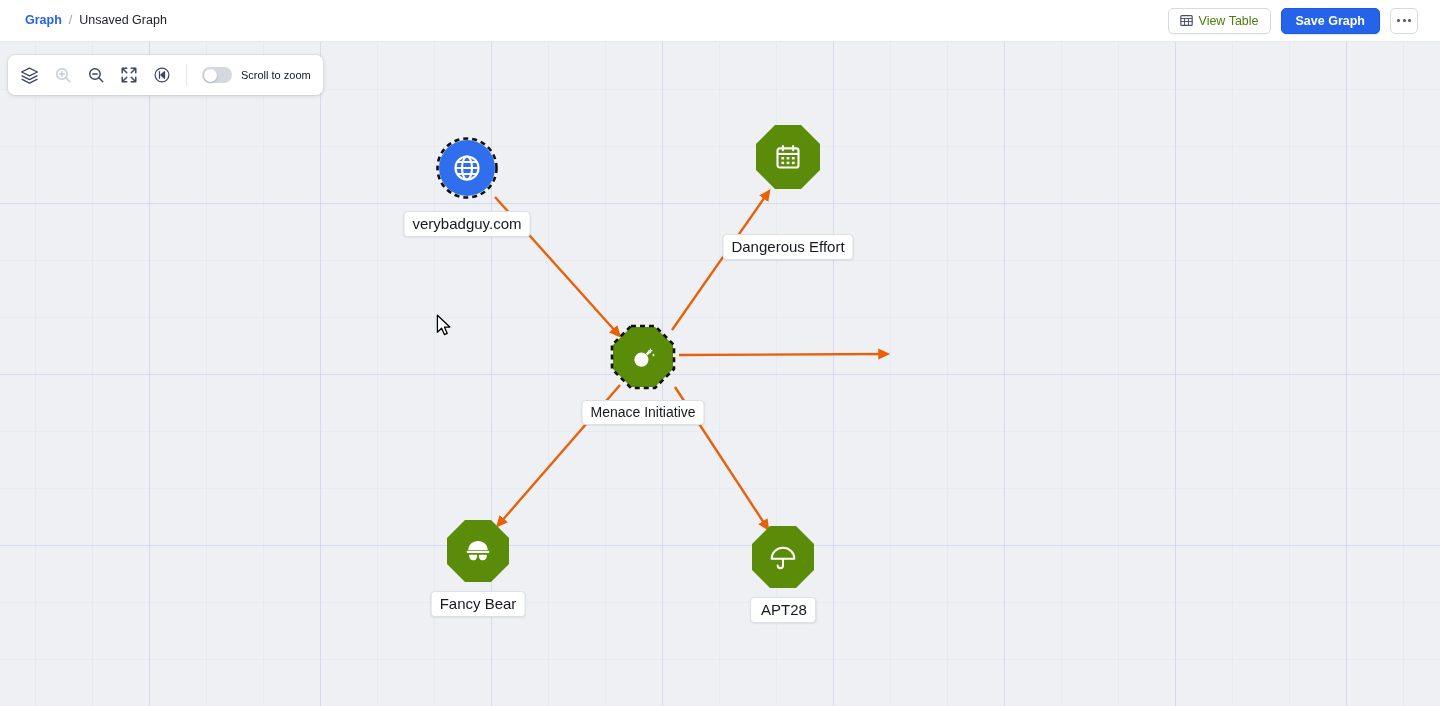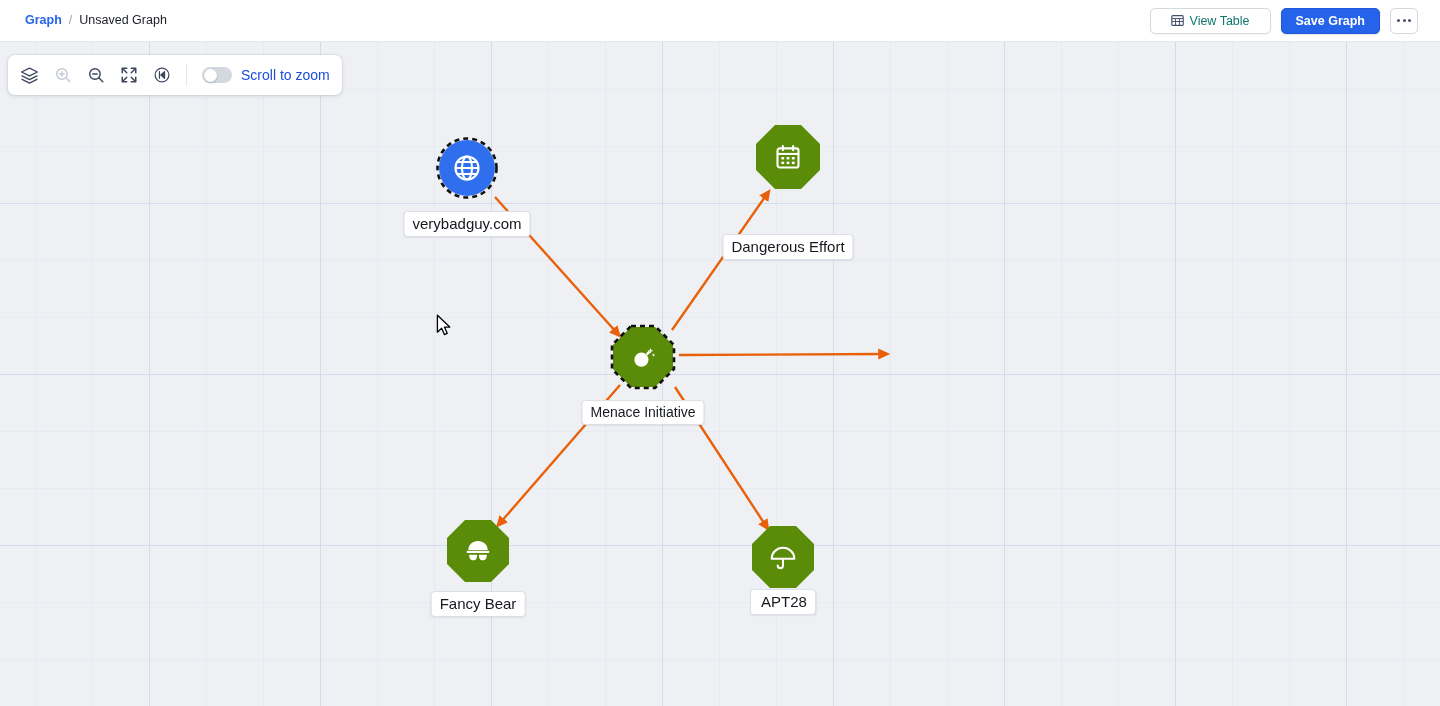--- a/index.html
+++ b/index.html
@@ -63,22 +63,22 @@
     display: inline-flex;
     align-items: center;
     justify-content: center;
     cursor: pointer;
     white-space: nowrap;
     user-select: none;
   }
   .btn-secondary {
     background: #ffffff;
     border: 1px solid #d6d9de;
-    color: #0f766e;
-    padding: 0 20px;
+    color: #4d7c0f;
+    padding: 0 11px;
     gap: 6px;
     box-shadow: 0 1px 1px rgba(16,24,40,.04);
   }
   .btn-primary {
     background: #2563eb;
     border: 1px solid #2258d8;
     color: #ffffff;
     padding: 0 14px;
     font-weight: bold;
     box-shadow: 0 1px 2px rgba(16,24,40,.12);
@@ -149,21 +149,21 @@
     flex: none;
   }
   .toggle .knob {
     position: absolute;
     top: 1.5px; left: 1.5px;
     width: 13px; height: 13px;
     border-radius: 50%;
     background: #ffffff;
     box-shadow: 0 1px 2px rgba(16,24,40,.25);
   }
-  .toggle-label { font-size: 14px; color: #1d4ed8; white-space: nowrap; }
+  .toggle-label { font-size: 11px; color: #0f172a; white-space: nowrap; }
 
   
   .graph-svg {
     position: absolute;
     top: 0; left: 0;
     width: 1440px; height: 664px;
     z-index: 5;
   }
   .node {
     position: absolute;
@@ -333,21 +333,21 @@
       <svg width="64" height="64" viewBox="0 0 64 64">
         <polygon points="19,1 45,1 63,19 63,45 45,63 19,63 1,45 1,19" fill="#5a8c0a"></polygon>
       </svg>
       <span style="position:absolute;left:50%;top:50%;transform:translate(-50%,-50%);display:flex;">
         <svg width="29" height="29" viewBox="0 0 24 24" fill="none" stroke="#ffffff" stroke-width="1.7" stroke-linecap="round" stroke-linejoin="round">
           <path d="M2.6 13.4C2.6 8.2 6.8 4.4 12 4.4s9.4 3.8 9.4 9z"></path>
           <path d="M12 13.4v5.6a2.2 2.2 0 0 1-4.4 0"></path>
         </svg>
       </span>
     </div>
-    <div class="node-label" style="top:64px; font-size:15px;padding-left:10px;">APT28</div>
+    <div class="node-label" style="top:72px; font-size:15px;padding-left:10px;">APT28</div>
   </div>
 
   <div class="toolbar">
 
     <div class="tb-icon">
       <svg width="19" height="19" viewBox="0 0 24 24" fill="none" stroke="#3d4761" stroke-width="1.7" stroke-linejoin="round">
         <path d="M12 2.6 22 7.6 12 12.6 2 7.6z"></path>
         <path d="M2 12.2 12 17.2 22 12.2"></path>
         <path d="M2 16.6 12 21.6 22 16.6"></path>
       </svg>

